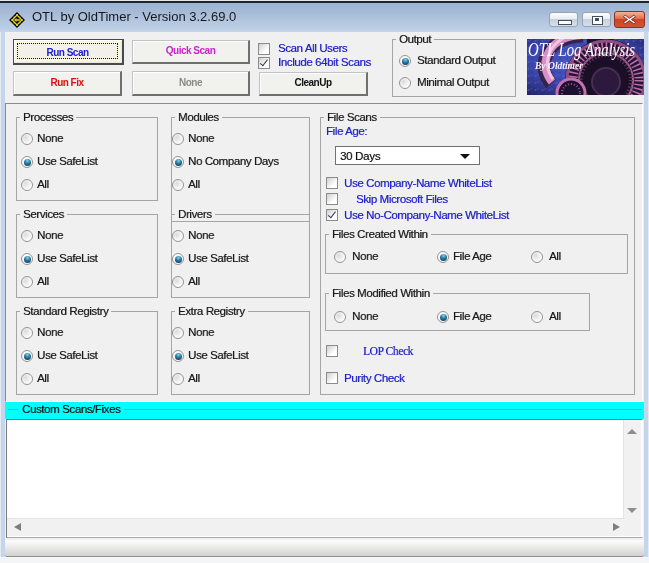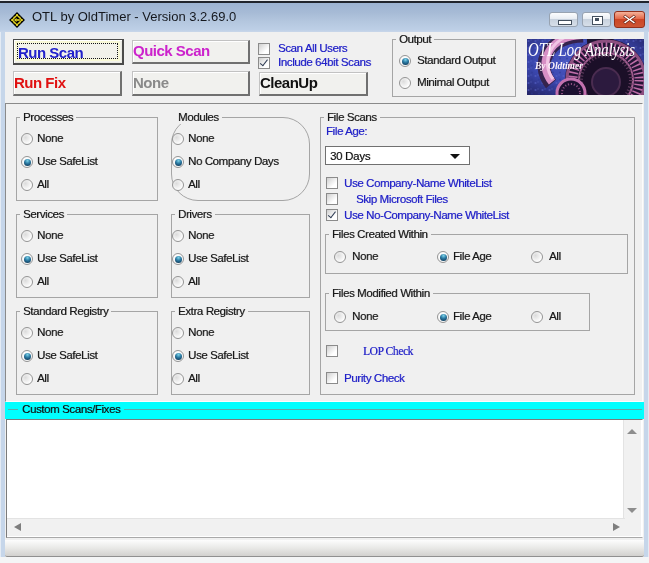--- a/index.html
+++ b/index.html
@@ -25,21 +25,21 @@
 
 .gb{position:absolute;border:1px solid #a5a5a5;box-sizing:border-box;}
 .gb>span{position:absolute;top:-7px;left:3px;background:#f0f0f0;padding:0 3px;font-size:11.5px;letter-spacing:-0.4px;line-height:13px;color:#1a1a1a;white-space:nowrap;text-shadow:0.5px 0 0 rgba(20,20,20,0.5);}
 .lbl{position:absolute;font-size:11.5px;letter-spacing:-0.4px;line-height:13px;color:#1a1a1a;white-space:nowrap;text-shadow:0.5px 0 0 rgba(20,20,20,0.5);}
 .blue{color:#2121c8;text-shadow:0.5px 0 0 rgba(33,33,200,0.5) !important;}
 .radio{position:absolute;width:12px;height:12px;border-radius:50%;border:1px solid #949494;box-sizing:border-box;background:radial-gradient(circle at 35% 35%,#dcdcdc,#ffffff 75%);}
 .radio.sel{background:radial-gradient(circle at 50% 30%,#fff,#f4f4f4);}
 .radio.sel:after{content:"";position:absolute;left:1.5px;top:1.5px;width:7px;height:7px;border-radius:50%;background:radial-gradient(circle at 50% 25%,#7fd4e8 0%,#2e7fa8 40%,#174c6e 75%,#0d3050 100%);}
 .chk{position:absolute;width:12px;height:12px;border:1px solid #8b8b8b;box-sizing:border-box;background:linear-gradient(135deg,#cfcfcf,#ffffff 70%);}
 .chk.on:after{content:"";position:absolute;left:2.5px;top:0px;width:3.2px;height:6.5px;border:solid #2d3a52;border-width:0 1.9px 1.9px 0;transform:rotate(38deg);}
-.btn{position:absolute;box-sizing:border-box;background:#f1f1ee;border:1px solid #c2c2c2;border-right:2px solid #707070;border-bottom:2px solid #707070;box-shadow:inset 1px 1px 0 #ffffff;font-weight:bold;font-size:15px;letter-spacing:-0.5px;font-family:"Liberation Sans",sans-serif;}
+.btn{position:absolute;box-sizing:border-box;background:#f1f1ee;border:1px solid #c2c2c2;border-right:2px solid #707070;border-bottom:2px solid #707070;box-shadow:inset 1px 1px 0 #ffffff;font-weight:bold;font-size:10px;letter-spacing:-0.5px;text-align:center;font-family:"Liberation Sans",sans-serif;}
 
 #runscan{left:13px;top:39px;width:111px;height:26px;border:1px solid #4a4a4a;border-right:2px solid #4a4a4a;border-bottom:2px solid #4a4a4a;box-shadow:inset 1px 1px 0 #fff,inset -1px -1px 0 #e9e9e4;color:#2121cc;line-height:23px;background:#f2f2ec;}
 #focus{position:absolute;left:3px;top:3px;right:4px;bottom:4px;border:1px dotted #151515;background:#f1f1ea;box-shadow:0 0 0 2px #f8f8d6;line-height:17px;}
 #quickscan{left:132px;top:40px;width:118px;height:24px;color:#cc22cc;line-height:20px;}
 #runfix{left:13px;top:71px;width:109px;height:25px;color:#e01010;line-height:21px;}
 #nonebtn{left:132px;top:71px;width:118px;height:25px;color:#8a8a8a;line-height:21px;}
 #cleanup{left:259px;top:72px;width:109px;height:24px;color:#111;line-height:20px;}
 
 #mainpanel{position:absolute;left:5px;top:103px;width:638px;height:299px;border:1px solid;border-color:#8a8a8a #fcfcfc #fcfcfc #8a8a8a;box-sizing:border-box;}
 #cyanbar{position:absolute;left:5px;top:402px;width:639px;height:17px;background:#00ffff;}
@@ -48,21 +48,21 @@
 #textarea{position:absolute;left:6px;top:419px;width:637px;height:119px;background:#ffffff;border:1px solid;border-color:#7b7b7b #fdfdfd #a9a9a9 #7b7b7b;box-sizing:border-box;}
 .sb{position:absolute;background:#f1f1f1;}
 #vsb{right:1px;top:0px;width:17px;height:100px;border-left:1px solid #e3e3e3;}
 #hsb{left:0px;bottom:1px;width:618px;height:17px;border-top:1px solid #e3e3e3;}
 .tri{position:absolute;width:0;height:0;border:solid transparent;}
 #vup{left:3px;top:9px;border-width:0 5px 5px 5px;border-bottom-color:#8d8d8d;}
 #vdn{left:3px;bottom:7px;border-width:5px 5px 0 5px;border-top-color:#8d8d8d;}
 #hlf{left:7px;top:4px;border-width:4.5px 7px 4.5px 0;border-right-color:#7e7e7e;}
 #hrt{right:5px;top:4px;border-width:4.5px 0 4.5px 7px;border-left-color:#7e7e7e;}
 
-#dd{position:absolute;left:325px;top:146px;width:145px;height:19px;border:1px solid #707070;background:#fff;box-sizing:border-box;}
+#dd{position:absolute;left:335px;top:146px;width:145px;height:19px;border:1px solid #707070;background:#fff;box-sizing:border-box;}
 #dd span{position:absolute;left:4px;top:3px;font-size:11.5px;letter-spacing:-0.3px;color:#111;text-shadow:0.5px 0 0 rgba(17,17,17,0.5);}
 #dd .tri{right:9px;top:7px;border-width:5px 5px 0 5px;border-top-color:#111;}
 </style>
 </head>
 <body>
 <div id="win">
   <div id="titlebar"></div>
   <svg id="ticon" width="16" height="16" viewBox="0 0 16 16">
     <rect x="2.4" y="2.4" width="11.2" height="11.2" transform="rotate(45 8 8)" fill="#000"></rect>
     <rect x="4.6" y="4.6" width="6.8" height="6.8" transform="rotate(45 8 8)" fill="none" stroke="#e8d822" stroke-width="1.3"></rect>
@@ -152,21 +152,21 @@
   <div class="gb" style="left:16px;top:117px;width:142px;height:84px;">
       <span>Processes</span>
     </div>
   <span class="radio" style="left:21px;top:133px;"></span>
     <div class="lbl" style="left:37px;top:132px;">None</div>
   <span class="radio sel" style="left:21px;top:156px;"></span>
     <div class="lbl" style="left:37px;top:155px;">Use SafeList</div>
   <span class="radio" style="left:21px;top:179px;"></span>
     <div class="lbl" style="left:37px;top:178px;">All</div>
 
-  <div class="gb" style="left:171px;top:117px;width:139px;height:84px;border-radius:27px;">
+  <div class="gb" style="left:171px;top:117px;width:139px;height:105px;">
       <span>Modules</span>
     </div>
   <span class="radio" style="left:172px;top:133px;"></span>
     <div class="lbl" style="left:188px;top:132px;">None</div>
   <span class="radio sel" style="left:172px;top:156px;"></span>
     <div class="lbl" style="left:188px;top:155px;">No Company Days</div>
   <span class="radio" style="left:172px;top:179px;"></span>
     <div class="lbl" style="left:188px;top:178px;">All</div>
 
   <div class="gb" style="left:16px;top:214px;width:142px;height:84px;">

